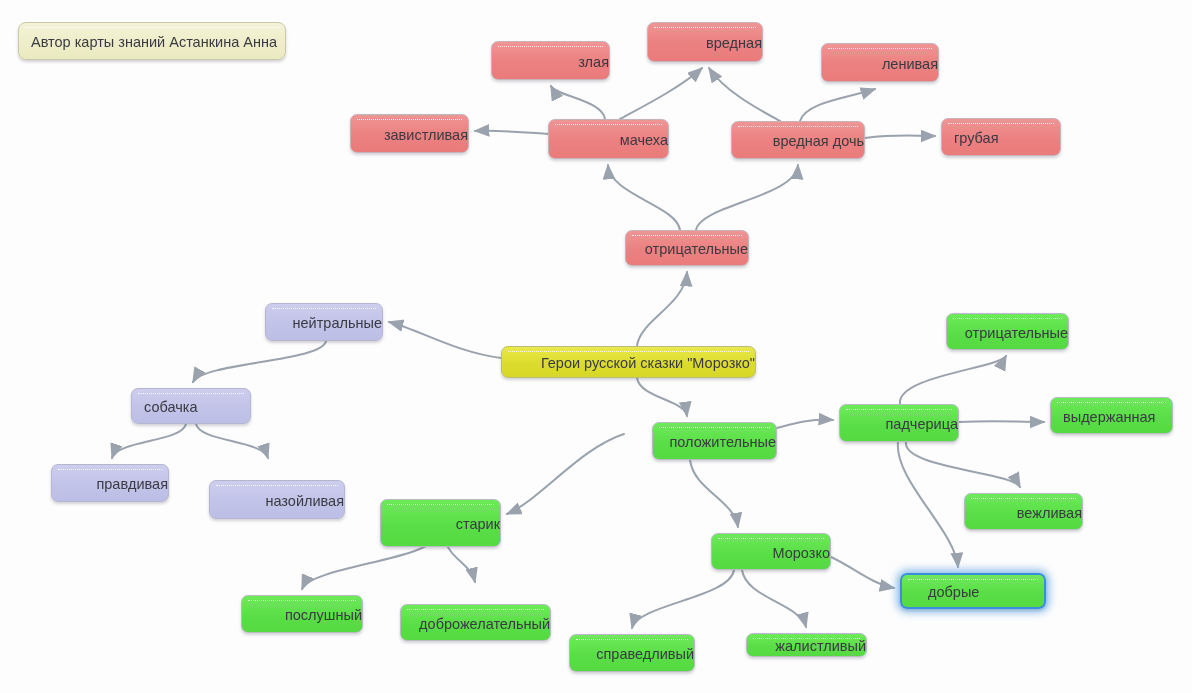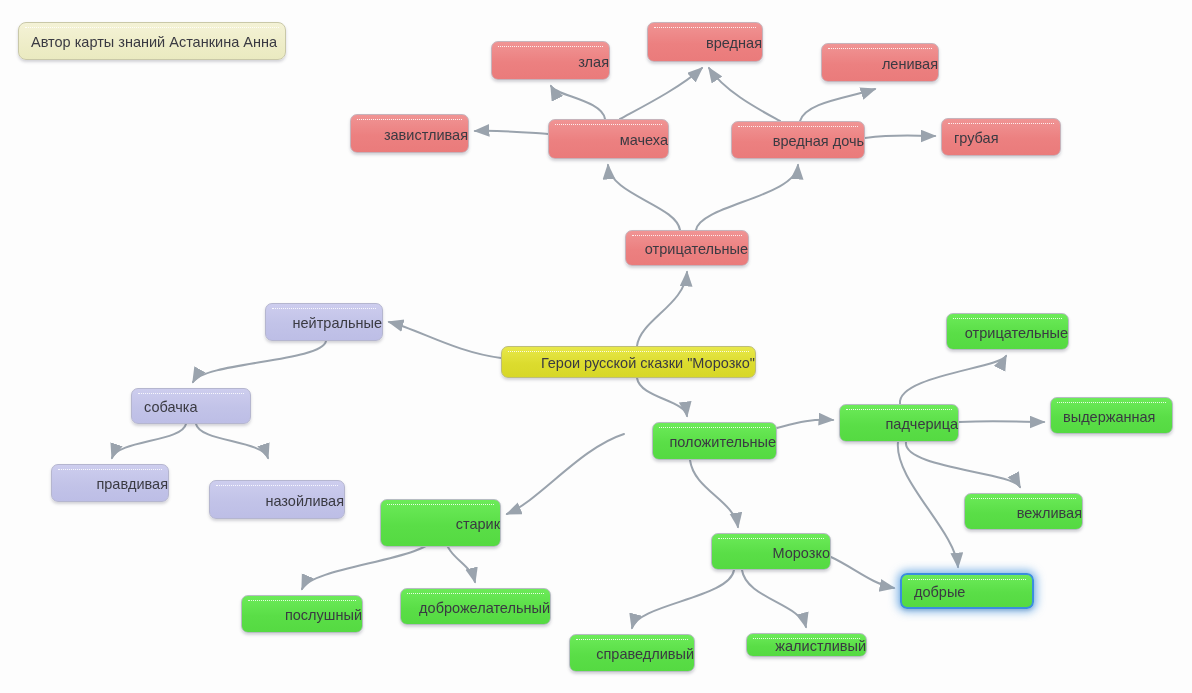--- a/index.html
+++ b/index.html
@@ -191,21 +191,21 @@
         <span class="txt">Морозко</span>
       </div>
       <div class="node n-green center-align" style="left: 839px; top: 404px; width: 120px; height: 38px;">
         <span class="cap"></span>
         <span class="txt">падчерица</span>
       </div>
       <div class="node n-green center-align" style="left: 241px; top: 595px; width: 122px; height: 38px;">
         <span class="cap"></span>
         <span class="txt">послушный</span>
       </div>
-      <div class="node n-green center-align" style="left: 400px; top: 588px; width: 151px; height: 37px;">
+      <div class="node n-green center-align" style="left: 400px; top: 604px; width: 151px; height: 37px;">
         <span class="cap"></span>
         <span class="txt">доброжелательный</span>
       </div>
       <div class="node n-green center-align" style="left: 569px; top: 634px; width: 126px; height: 38px;">
         <span class="cap"></span>
         <span class="txt">справедливый</span>
       </div>
       <div class="node n-green center-align" style="left: 746px; top: 633px; width: 121px; height: 24px;">
         <span class="cap"></span>
         <span class="txt">жалистливый</span>
@@ -215,18 +215,18 @@
         <span class="txt">отрицательные</span>
       </div>
       <div class="node n-green left-align" style="left: 1050px; top: 397px; width: 123px; height: 37px;">
         <span class="cap"></span>
         <span class="txt">выдержанная</span>
       </div>
       <div class="node n-green center-align" style="left: 964px; top: 493px; width: 119px; height: 37px;">
         <span class="cap"></span>
         <span class="txt">вежливая</span>
       </div>
-      <div class="node n-green left-align n-selected" style="left: 900px; top: 573px; width: 134px; height: 36px;">
+      <div class="node n-green left-align n-selected" style="left: 900px; top: 573px; width: 146px; height: 36px; padding-left: 14px;">
         <span class="cap"></span>
         <span class="txt">добрые</span>
       </div>
     </div>
 </div>
 
 </body></html>

